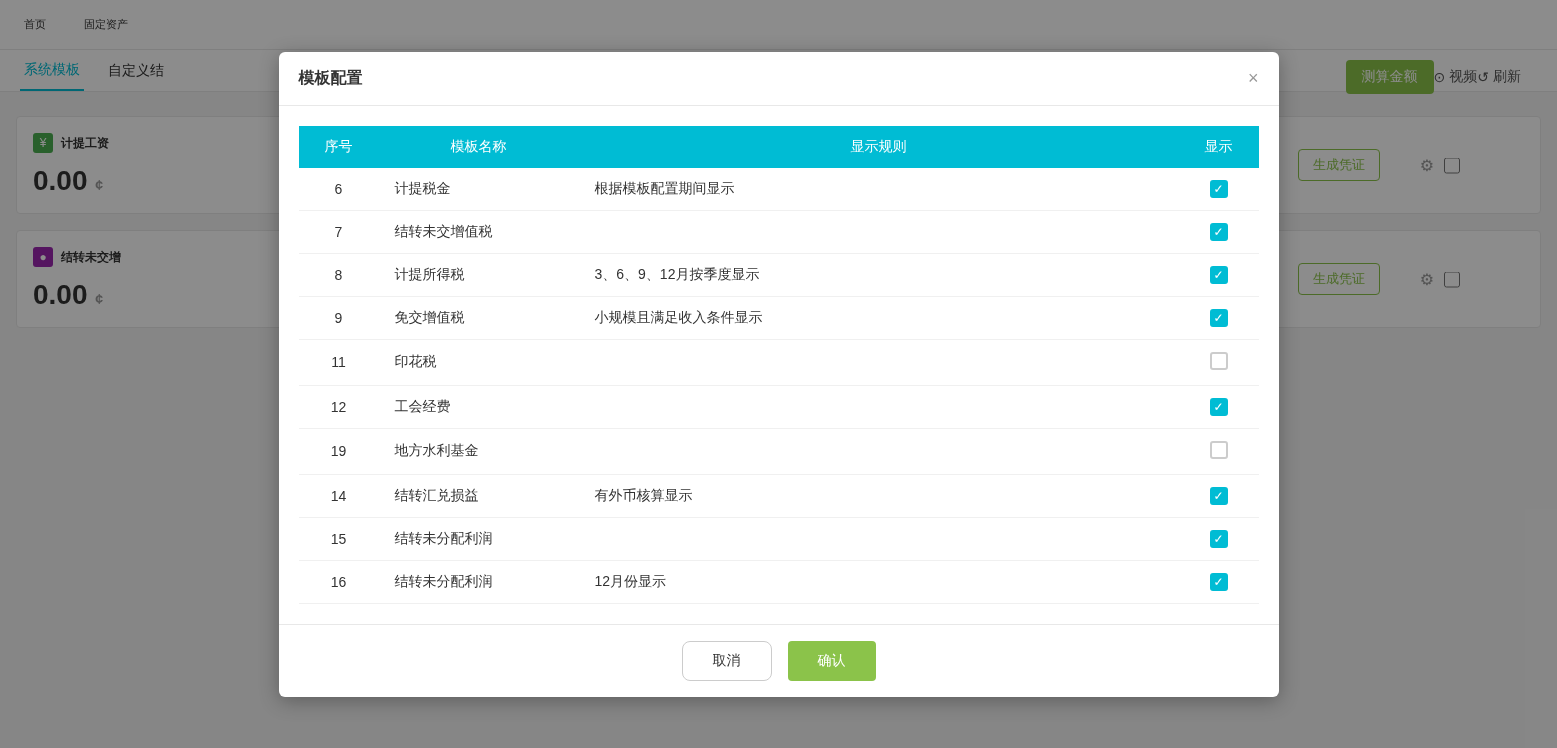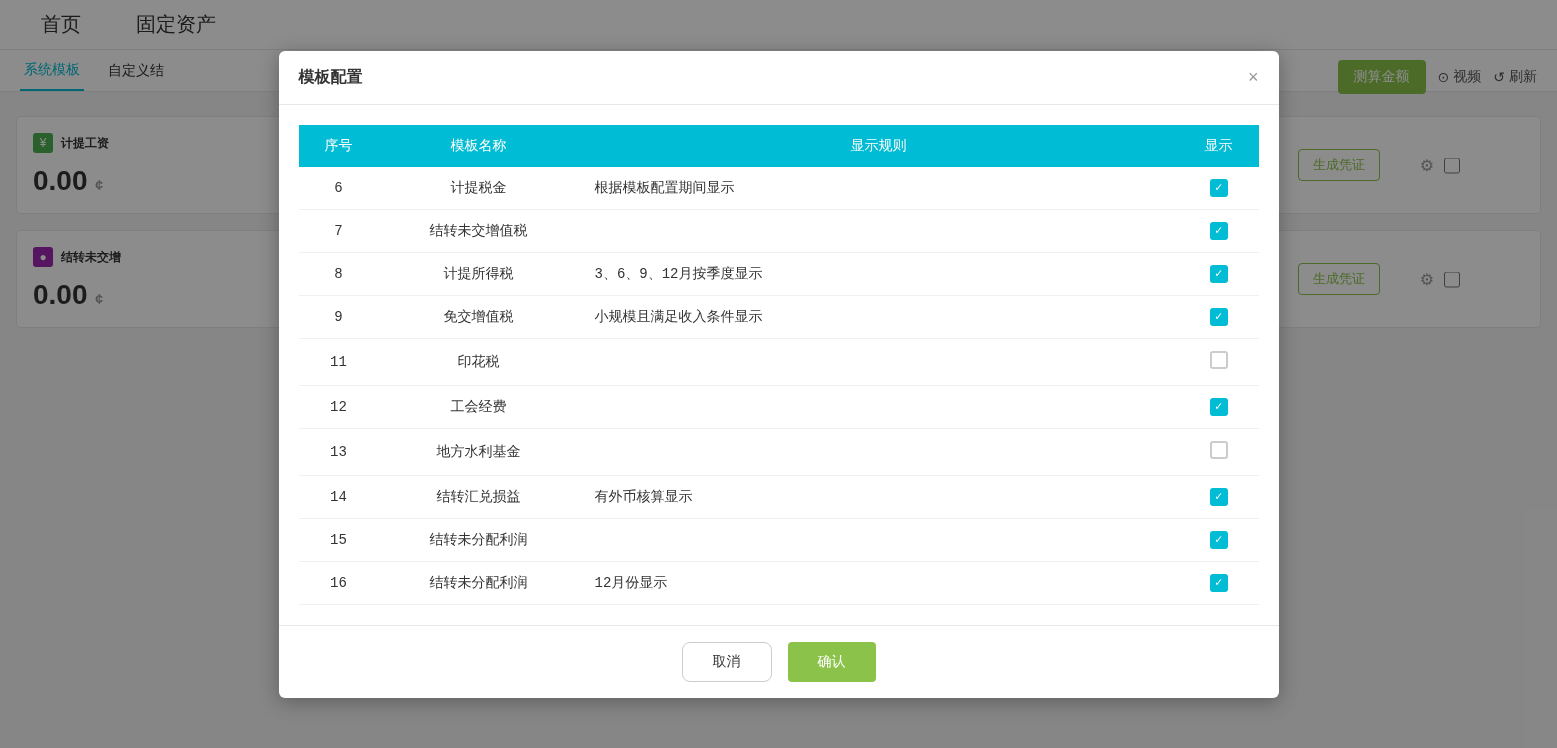--- a/index.html
+++ b/index.html
@@ -24,25 +24,24 @@
     .top-nav {
       height: 50px;
       background: #fff;
       display: flex;
       align-items: center;
       padding: 0 20px;
       gap: 30px;
       border-bottom: 1px solid #e8e8e8;
     }
     .top-nav-item {
-      font-size: 20px;
+      font-size: 11px;
       color: #333;
       cursor: pointer;
       padding: 0 4px;
-      margin-left: 17px;
     }
 
     
     .sub-nav {
       height: 42px;
       background: #fff;
       display: flex;
       align-items: center;
       padding: 0 20px;
       gap: 20px;
@@ -56,24 +55,23 @@
     }
     .sub-nav-tab.active {
       color: #00bcd4;
       border-bottom: 2px solid #00bcd4;
     }
 
     
     .action-bar {
       position: absolute;
       top: 60px;
-      right: 20px;
-      display: flex;
-      align-items: center;
-      gap: 12px;
+      right: 36px;
+      display: flex;
+      align-items: center;
     }
     .btn-calc {
       background: #8bc34a;
       color: #fff;
       border: none;
       padding: 8px 16px;
       border-radius: 4px;
       cursor: pointer;
       font-size: 14px;
     }
@@ -239,21 +237,20 @@
       cursor: pointer;
       background: none;
       border: none;
       line-height: 1;
     }
 
     .modal-body {
       flex: 1;
       overflow-y: auto;
       padding: 20px;
-      font-family: Liberation Mono, monospace;
     }
 
     
     .config-table {
       width: 100%;
       border-collapse: collapse;
     }
 
     .config-table thead tr {
       background: #00bcd4;
@@ -285,21 +282,21 @@
     }
 
     .config-table tbody td {
       padding: 12px 16px;
       text-align: center;
       color: #333;
       font-size: 14px;
     }
 
     .config-table tbody td:nth-child(2) {
-      text-align: center;
+      text-align: left;
     }
 
     .config-table tbody td:nth-child(3) {
       text-align: left;
     }
 
     
     .cb-checked {
       width: 18px;
       height: 18px;
@@ -500,21 +497,21 @@
               <td></td>
               <td style="text-align: center;"><div class="cb-unchecked" style="margin: 0px auto;"></div></td>
             </tr>
             <tr>
               <td>12</td>
               <td>工会经费</td>
               <td></td>
               <td style="text-align: center;"><div class="cb-checked" style="margin: 0px auto;"></div></td>
             </tr>
             <tr>
-              <td>13</td>
+              <td>19</td>
               <td>地方水利基金</td>
               <td></td>
               <td style="text-align: center;"><div class="cb-unchecked" style="margin: 0px auto;"></div></td>
             </tr>
             <tr>
               <td>14</td>
               <td>结转汇兑损益</td>
               <td>有外币核算显示</td>
               <td style="text-align: center;"><div class="cb-checked" style="margin: 0px auto;"></div></td>
             </tr>

